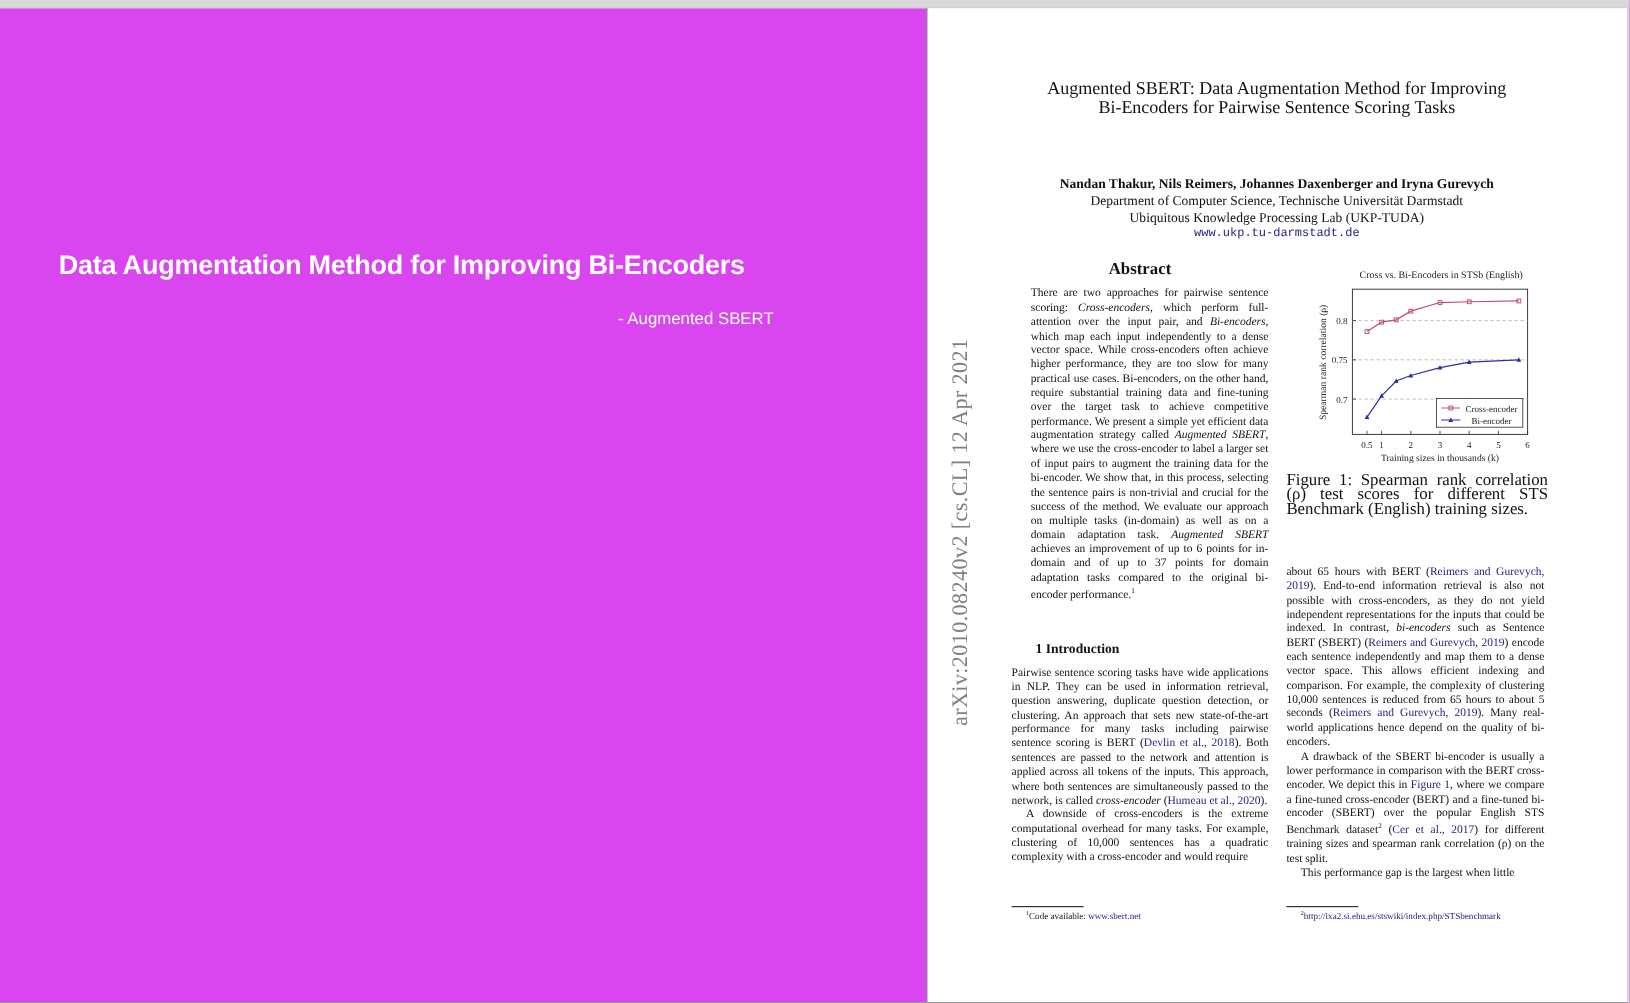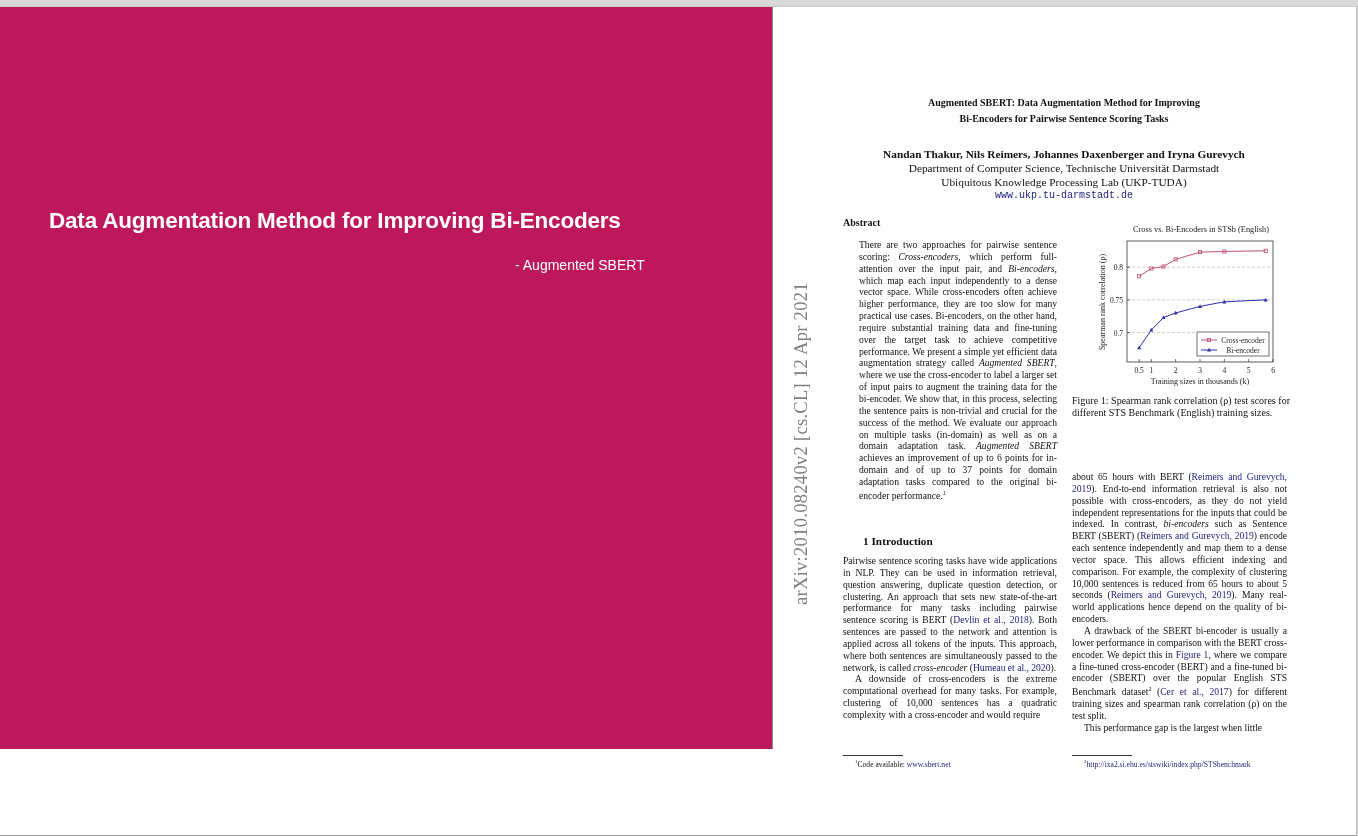--- a/index.html
+++ b/index.html
@@ -1,39 +1,39 @@
 <!DOCTYPE html>
 <html><head>
 <meta charset="utf-8">
 <style>
   html, body { margin:0; padding:0; }
   body { width:1358px; height:836px; background:#d9d9d9; position:relative; overflow:hidden; }
   .frame { position:absolute; left:0; top:6px; width:1356px; height:828px; background:#ffffff; border-top:1px solid #c8c8c8; border-right:1px solid #bdbdbd; border-bottom:1px solid #9a9a9a; }
-  .slide { position:absolute; left:0; top:0; width:772px; height:742px; background:#be185d; border-right:1px solid #8a8a8a; }
+  .slide { position:absolute; left:0; top:0; width:772px; height:828px; background:#d946ef; border-right:1px solid #8a8a8a; }
   .slide-title { position:absolute; left:49px; top:201px; color:#ffffff; font-family:"Liberation Sans", sans-serif; font-weight:bold; font-size:22.5px; letter-spacing:-0.2px; white-space:nowrap; }
   .slide-sub { position:absolute; left:515px; top:250px; color:#ffffff; font-family:"Liberation Sans", sans-serif; font-size:14px; white-space:nowrap; }
   .page { position:absolute; left:773px; top:0; width:583px; height:828px; background:#ffffff; font-family:"Liberation Serif", serif; color:#111; }
-  .ptitle { position:absolute; left:60px; top:88px; width:462px; text-align:center; font-weight:bold; font-size:10px; line-height:15.5px; }
+  .ptitle { position:absolute; left:60px; top:60px; width:462px; text-align:center; font-weight:normal; font-size:15px; line-height:15.5px; }
   .authors { position:absolute; left:60px; top:140px; width:462px; text-align:center; font-size:11.3px; line-height:14px; }
   .authors .names { font-weight:bold; }
   .authors .url { font-family:"Liberation Mono", monospace; color:#1d1d7a; font-size:10px; }
   .arxiv { position:absolute; left:18px; top:598px; transform-origin:0 0; transform:rotate(-90deg); font-size:18.5px; color:#7f7f7f; white-space:nowrap; letter-spacing:0.3px; }
   .col { position:absolute; font-size:9.6px; line-height:11.85px; text-align:justify; }
   .col p { margin:0; }
   .col .ind { text-indent:12px; }
-  .abs-h { position:absolute; left:70px; top:210px; width:214px; font-weight:bold; font-size:10px; }
+  .abs-h { position:absolute; left:70px; top:210px; width:214px; text-align:center; font-weight:bold; font-size:14px; }
   .abstract { left:86px; top:232px; width:198px; }
   .sec-h { position:absolute; left:70px; top:528px; font-weight:bold; font-size:11.3px;margin-left:20px; }
   .intro { left:70px; top:548px; width:214px; }
   .right { left:299px; top:464px; width:215px; }
   .cite { color:#1d1d7a; }
   .fn-rule { position:absolute; height:0; border-top:0.8px solid #333; width:60px; }
   .fn { position:absolute; font-size:7.6px; white-space:nowrap; }
   .fn .cite { color:#1d1d7a; }
-  .fig-cap { position:absolute; left:299px; top:388px; width:218px; font-size:10px; line-height:11.8px; text-align:justify; }
+  .fig-cap { position:absolute; left:299px; top:388px; width:218px; font-size:14px; line-height:11.8px; text-align:justify; }
   .chart { position:absolute; left:318px; top:213px; width:215px; height:172px; }
   .chart svg text { font-family:"Liberation Serif", serif; fill:#222; }
 </style>
 </head>
 <body>
 
 <div class="frame">
 
   <div class="slide">
     <div class="slide-title">Data Augmentation Method for Improving Bi-Encoders</div>

